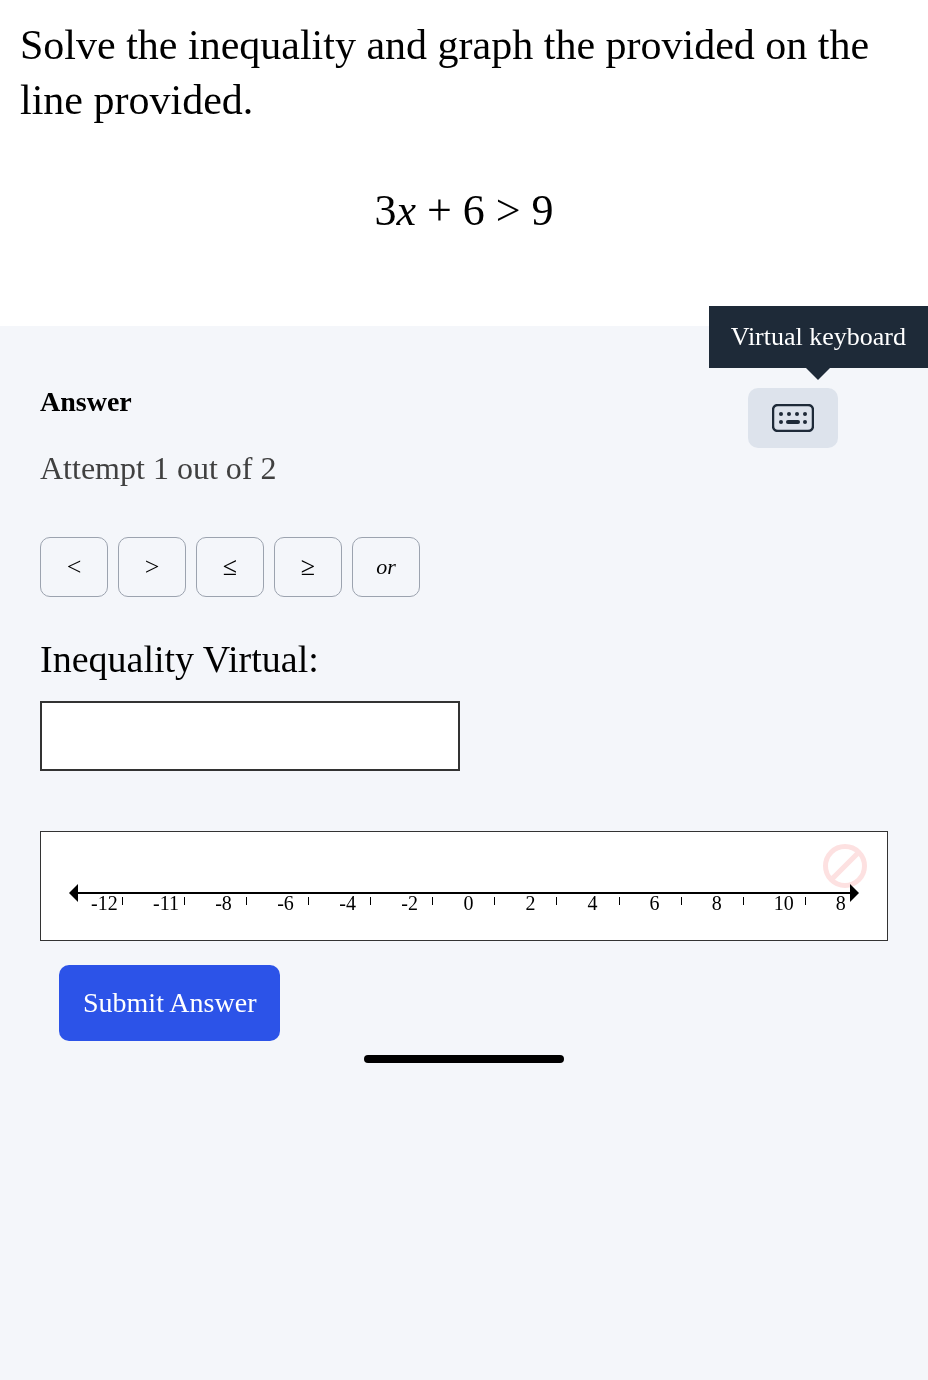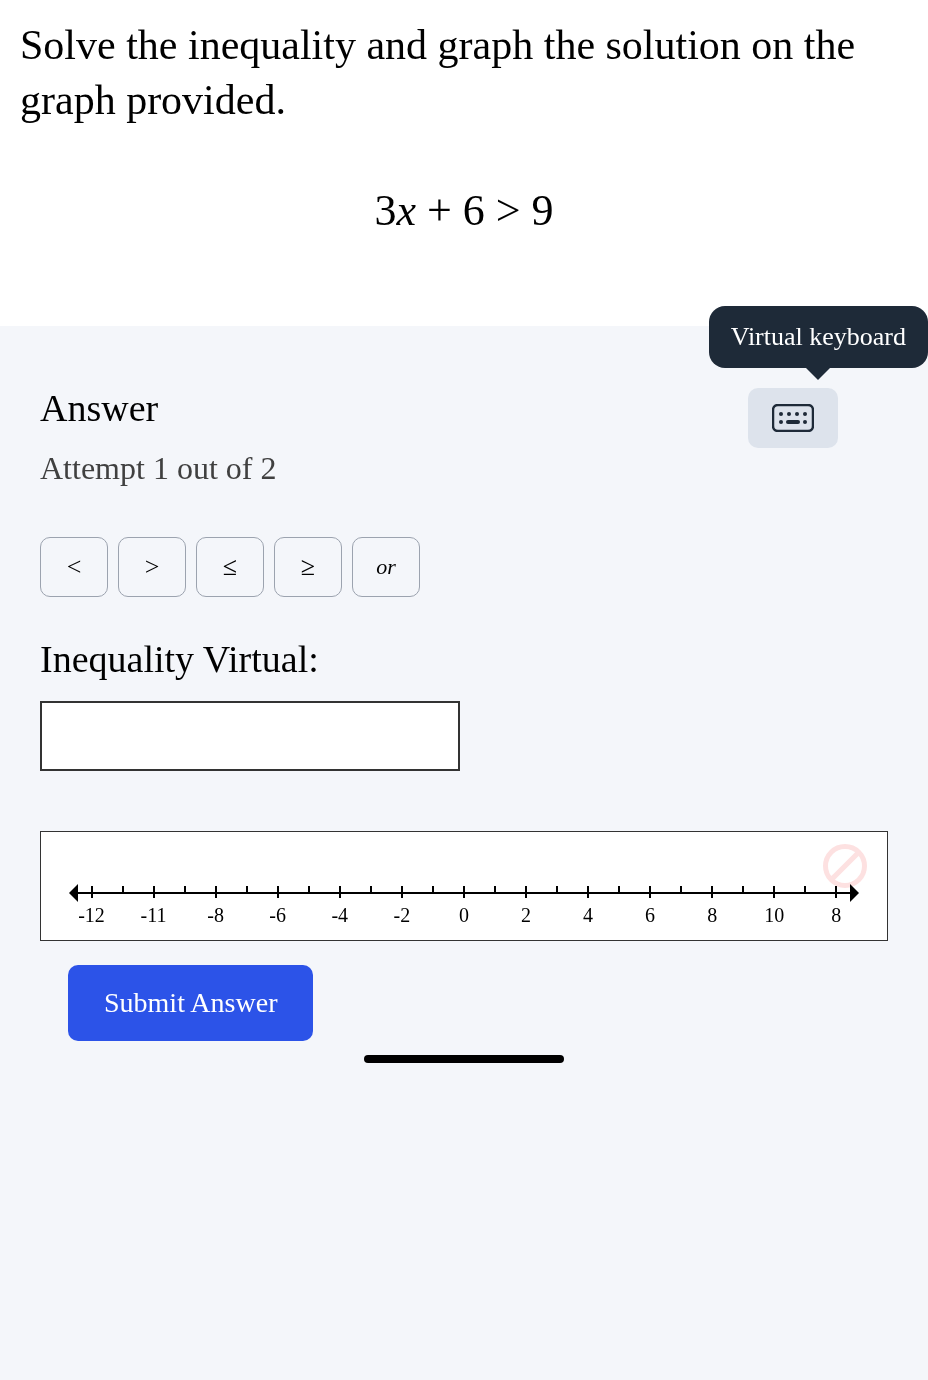--- a/index.html
+++ b/index.html
@@ -31,21 +31,21 @@
     height: 100%;
   }
   .tooltip {
     position: absolute;
     top: -20px;
     right: 0;
     background: #1e2a38;
     color: #fff;
     font-size: 26px;
     padding: 16px 22px;
-    border-radius: 16px;
+    border-radius: 0;
   }
   .tooltip::after {
     content: "";
     position: absolute;
     bottom: -12px;
     left: 50%;
     transform: translateX(-50%);
     border: 12px solid transparent;
     border-top-color: #1e2a38;
     border-bottom: none;
@@ -56,23 +56,23 @@
     right: 90px;
     width: 90px;
     height: 60px;
     background: #dde3ec;
     border-radius: 10px;
     display: flex;
     align-items: center;
     justify-content: center;
   }
   .answer-heading {
-    font-size: 38px;
-    font-weight: normal;
-    margin-bottom: 20px;
+    font-size: 28px;
+    font-weight: bold;
+    margin-bottom: 32px;
   }
   .attempt {
     font-size: 32px;
     color: #404040;
     margin-bottom: 50px;
     font-family: Liberation Serif, serif;
   }
   .op-row {
     display: flex;
     gap: 10px;
@@ -154,57 +154,57 @@
   .ticks {
     position: absolute;
     top: 4px;
     left: 20px;
     right: 20px;
     display: flex;
     justify-content: space-between;
   }
   .tick {
     display: flex;
-    flex-direction: column;
+    flex-direction: row;
     align-items: center;
     width: 1px;
   }
   .tick .mark { width: 2px; height: 12px; background: #000; }
   .tick .mark.minor { height: 8px; }
   .tick .lbl { font-size: 20px; margin-top: 6px; font-family: Georgia, serif; white-space: nowrap; }
   .hint {
     text-align: center;
     color: #8a8f99;
     font-size: 22px;
     font-style: italic;
     margin-top: 6px;
   }
   .submit-btn {
     background: #2c53e8;
     color: #fff;
     font-size: 28px;
-    padding: 22px 36px;
+    padding: 22px 24px;
     border: none;
     border-radius: 10px;
     font-family: Georgia, serif;
     margin-top: 4px;
-    margin-left: 28px;
+    margin-left: 19px;
   }
   .handle {
     width: 200px;
     height: 8px;
     background: #000;
     border-radius: 4px;
     margin: 14px auto 0 auto;
   }
 </style>
 </head>
 <body>
 
-<div class="question-text">Solve the inequality and graph the solution on the graph provided.</div>
+<div class="question-text">Solve the inequality and graph the provided on the line provided.</div>
 
 <div class="equation">
   <span>3</span><span class="var">x</span>
   <span> </span><span>+</span><span> </span><span>6</span>
   <span> </span><span>&gt;</span><span> </span><span>9</span>
 </div>
 
 <div class="answer-panel">
 
   <div class="tooltip">Virtual keyboard</div>

